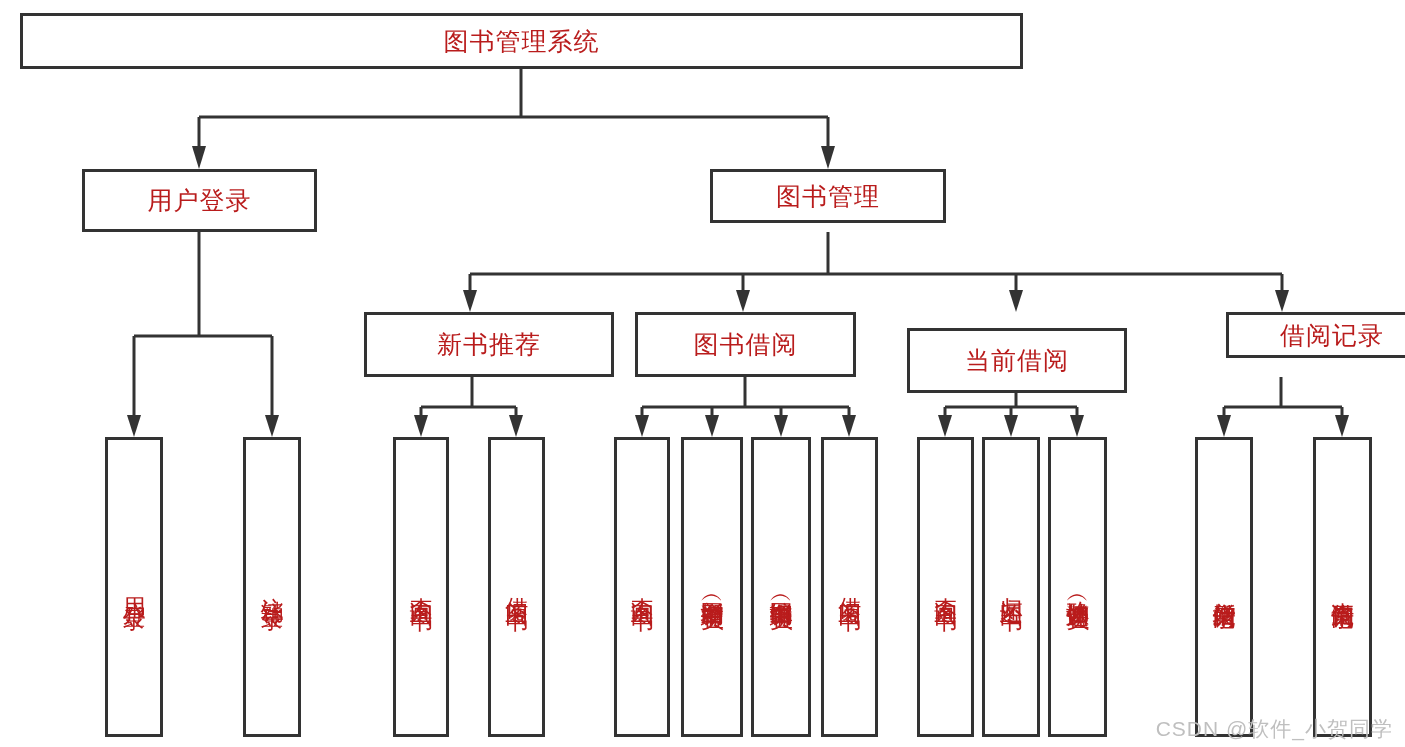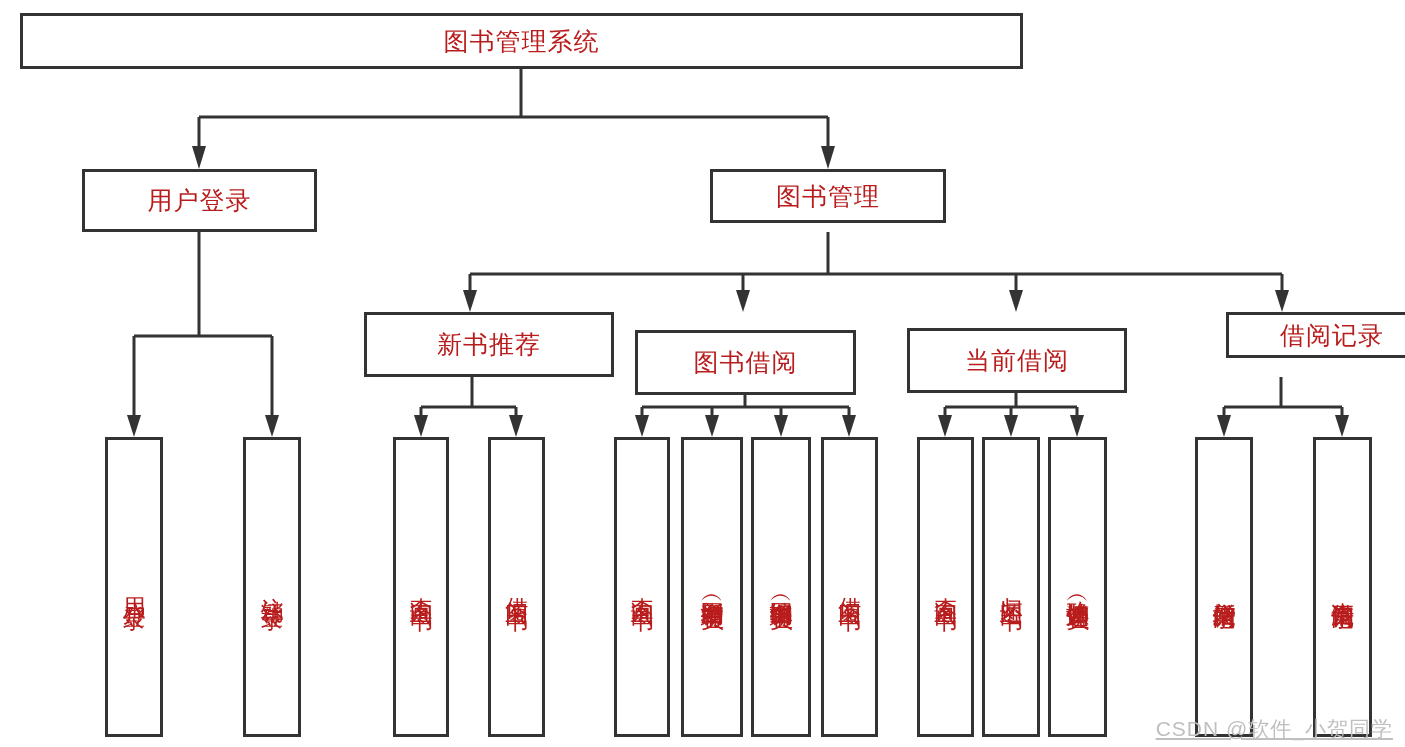--- a/index.html
+++ b/index.html
@@ -41,21 +41,20 @@
   #connectors path { stroke: #333333; stroke-width: 3; fill: none; }
   #connectors polygon { fill: #333333; stroke: none; }
   .watermark {
     position: absolute;
     right: 12px;
     bottom: 4px;
     font-size: 21px;
     color: #bfbfbf;
     letter-spacing: 1px;
     white-space: nowrap;
-    text-decoration: underline;
   }
 </style>
 </head>
 <body>
 
 <div id="canvas">
 
   <svg id="connectors" viewBox="0 0 1405 747" xmlns="http://www.w3.org/2000/svg">
 
     <g>
@@ -139,21 +138,21 @@
   <div class="box hbox" style="left:82px; top:169px; width:235px; height:63px;">
     <span>用户登录</span>
   </div>
   <div class="box hbox" style="left:710px; top:169px; width:236px; height:54px;">
     <span>图书管理</span>
   </div>
 
   <div class="box hbox" style="left:364px; top:312px; width:250px; height:65px;">
     <span>新书推荐</span>
   </div>
-  <div class="box hbox" style="left:635px; top:312px; width:221px; height:65px;margin-top:18px;">
+  <div class="box hbox" style="left:635px; top:312px; width:221px; height:65px;">
     <span>图书借阅</span>
   </div>
   <div class="box hbox" style="left:907px; top:328px; width:220px; height:65px;">
     <span>当前借阅</span>
   </div>
   <div class="box hbox" style="left:1226px; top:312px; width:212px; height:46px;">
     <span>借阅记录</span>
   </div>
 
   <div class="box leaf" style="left:105px; top:437px; width:58px; height:300px;">

